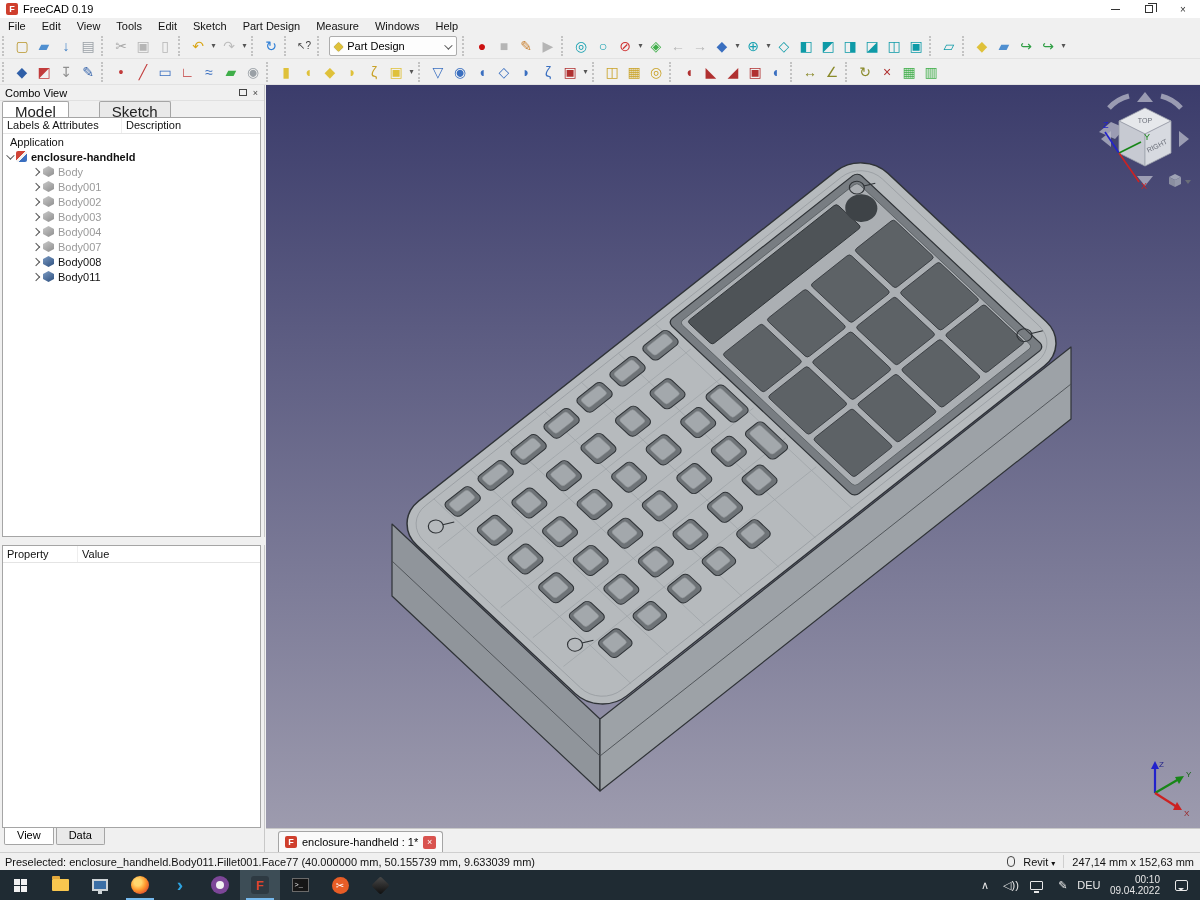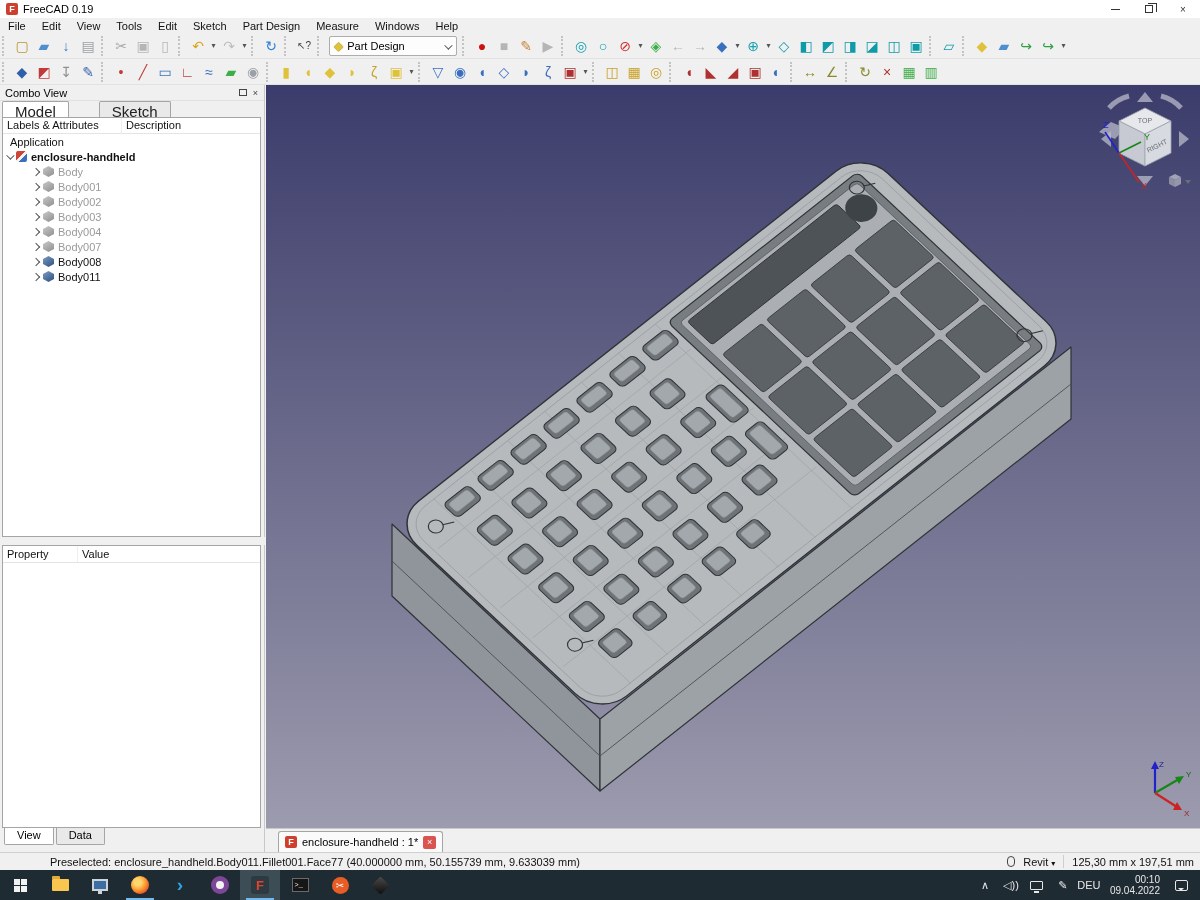--- a/index.html
+++ b/index.html
@@ -89,21 +89,21 @@
     background:#f0f0f0; border-top:1px solid #c9c9c9; display:flex; align-items:flex-end; }
   .doc-tab { height:21px; margin-left:12px; background:#fafafa; border:1px solid #a5a5a5;
     border-bottom:none; border-radius:3px 3px 0 0; display:flex; align-items:center;
     gap:5px; padding:0 6px; font-size:11px; }
   .tab-close { width:13px; height:13px; background:#d9534f; border-radius:2px; color:#fff;
     font-size:9px; display:flex; align-items:center; justify-content:center; }
   
   #statusbar { position:absolute; left:0; top:852px; width:1200px; height:18px;
     background:#f0f0f0; border-top:1px solid #cfcfcf; display:flex; align-items:center;
     font-size:11px; color:#111; }
-  #status-msg { padding-left:5px;margin-left:45px; }
+  #status-msg { padding-left:5px; }
   #status-right { margin-left:auto; display:flex; align-items:center; gap:8px; padding-right:6px; }
   .mouse-ico { width:8px; height:11px; border:1.2px solid #444; border-radius:4px; }
   .vsep { width:1px; height:13px; background:#cfcfcf; }
   
   #taskbar { position:absolute; left:0; top:870px; width:1200px; height:30px;
     background:#1f2b33; display:flex; align-items:stretch; }
   .tk { width:40px; display:flex; align-items:center; justify-content:center; position:relative; }
   .tk.active { background:#3d4d56; }
   .tk .uline { position:absolute; left:6px; right:6px; bottom:0; height:2px; background:#76b9ed; }
   .startgrid { display:grid; grid-template-columns:6px 6px; grid-template-rows:6px 6px; gap:1px; }
@@ -698,21 +698,21 @@
     </div>
   </div>
 </div>
 
 <div id="statusbar">
   <span id="status-msg">Preselected: enclosure_handheld.Body011.Fillet001.Face77 (40.000000 mm, 50.155739 mm, 9.633039 mm)</span>
   <span id="status-right">
     <span class="mouse-ico"></span>
     <span><span>Revit</span> <span style="font-size:8px">▾</span></span>
     <span class="vsep"></span>
-    <span>125,30 mm x 197,51 mm</span>
+    <span>247,14 mm x 152,63 mm</span>
   </span>
 </div>
 
 <div id="taskbar">
   <div id="task-items" style="display:flex">
       <div class="tk">
         <span class="startgrid">
           <span></span>
           <span></span>
           <span></span>

